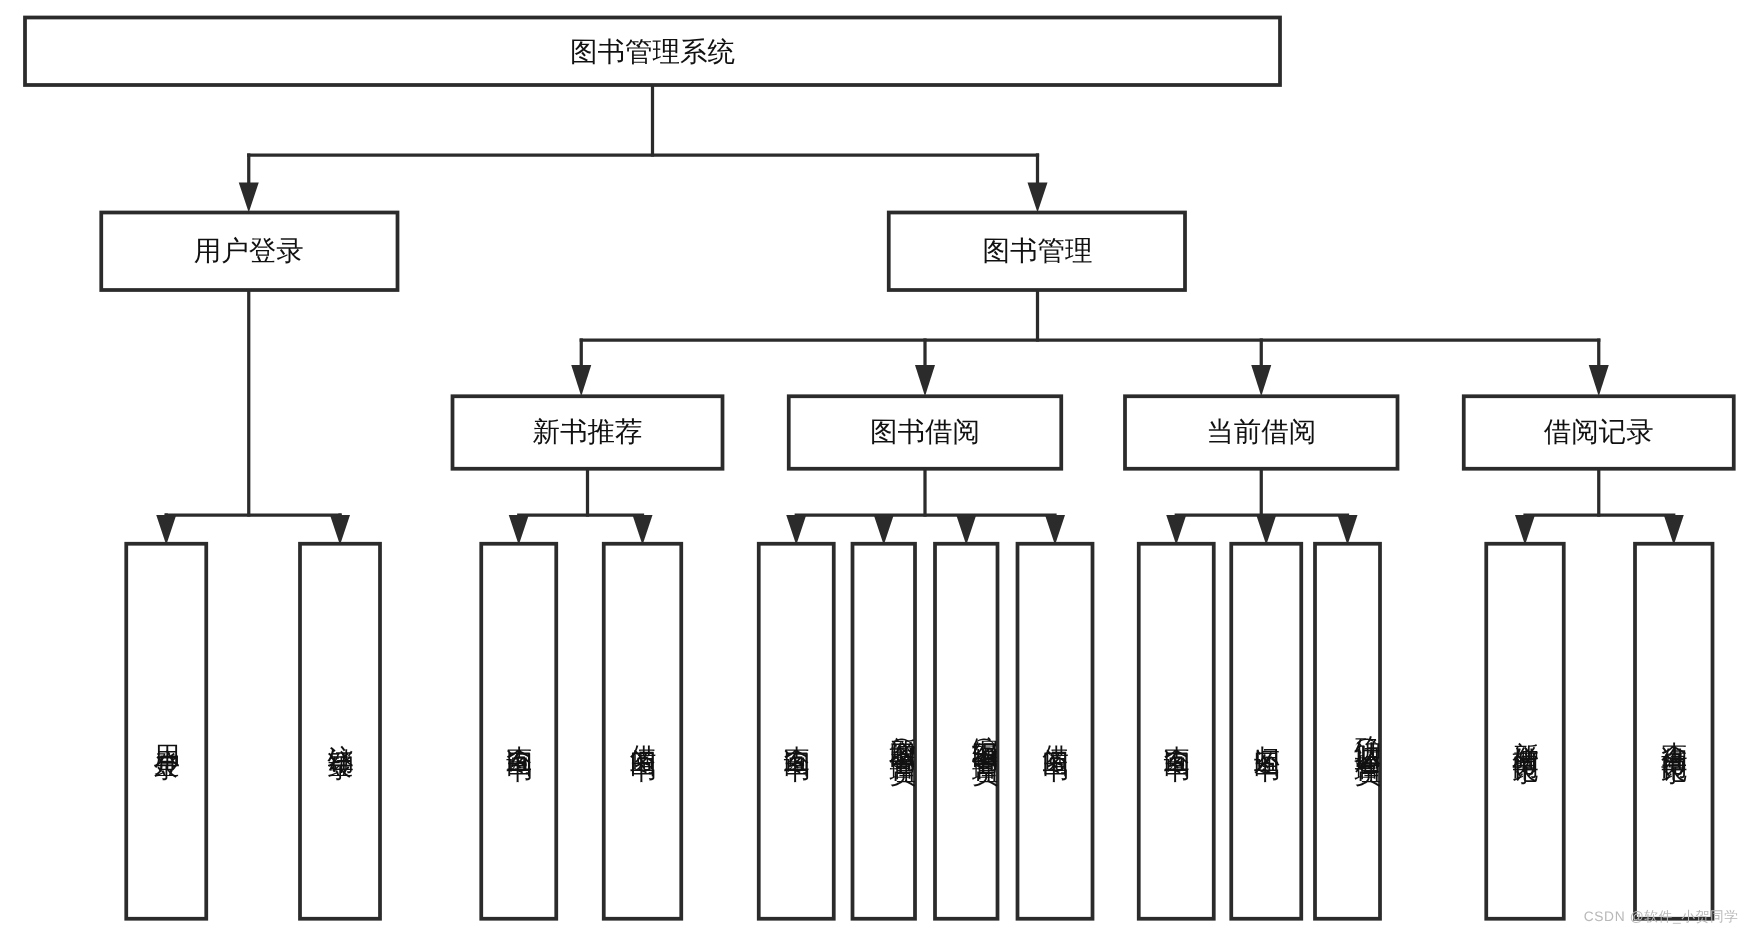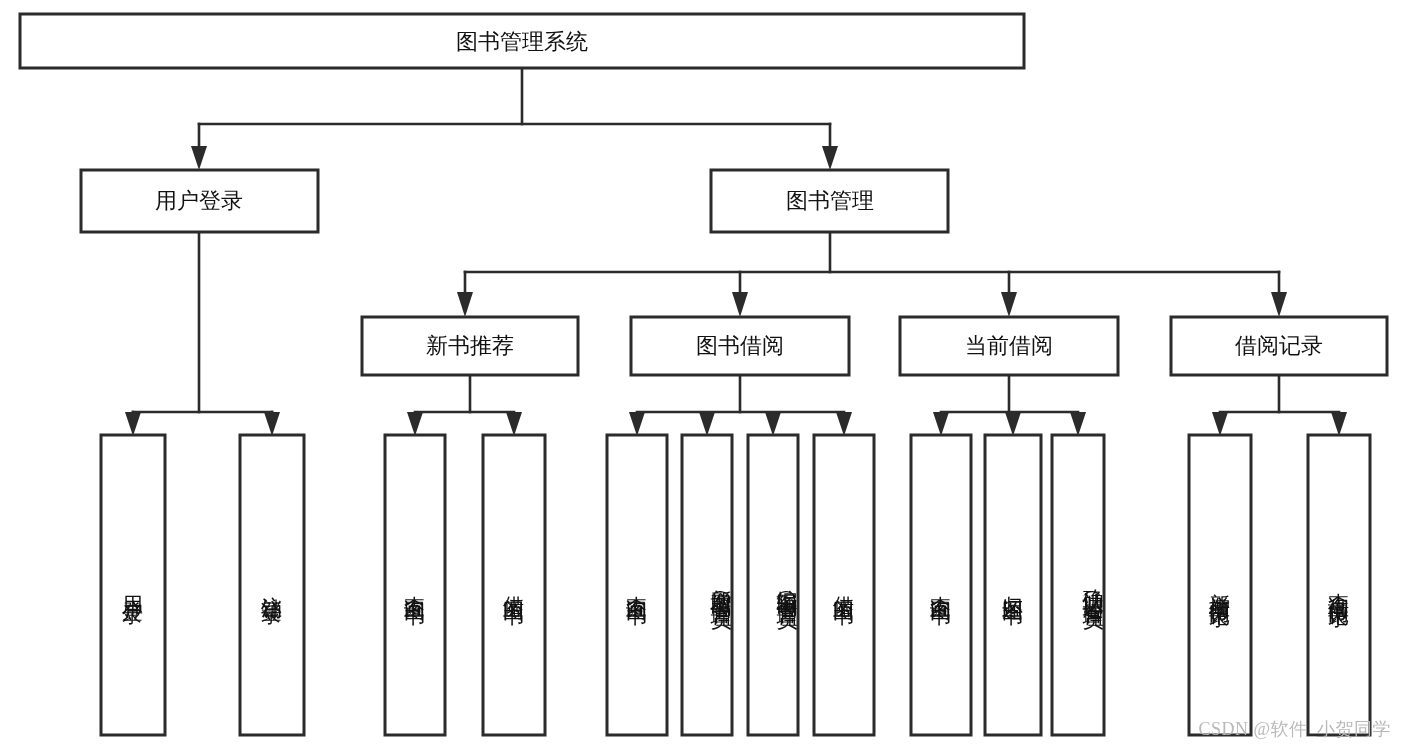--- a/index.html
+++ b/index.html
@@ -46,22 +46,22 @@
     font-family: "Liberation Sans", "DejaVu Sans", sans-serif;
     font-size: 22px;
     fill: #111111;
     text-anchor: middle;
     dominant-baseline: middle;
   }
   .watermark-text {
     position: absolute;
     right: 14px;
     bottom: 6px;
-    font-family: Liberation Serif, serif;
-    font-size: 18px;
+    font-family: Liberation Sans, sans-serif;
+    font-size: 11px;
     color: #b9b9b9;
     white-space: nowrap;
     letter-spacing: 0.5px;
   }
   
   .leaf-vtext {
     position: absolute;
     writing-mode: vertical-rl;
     text-orientation: upright;
     font-family: "Liberation Sans", "DejaVu Sans", sans-serif;

